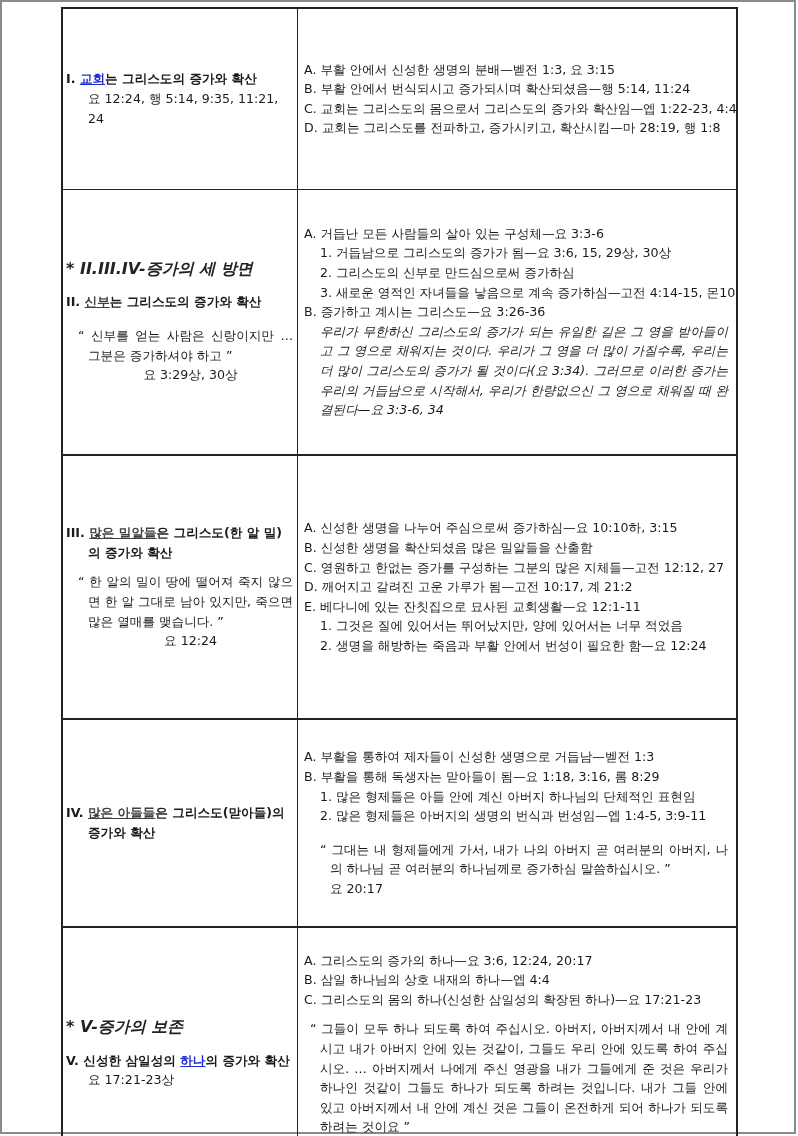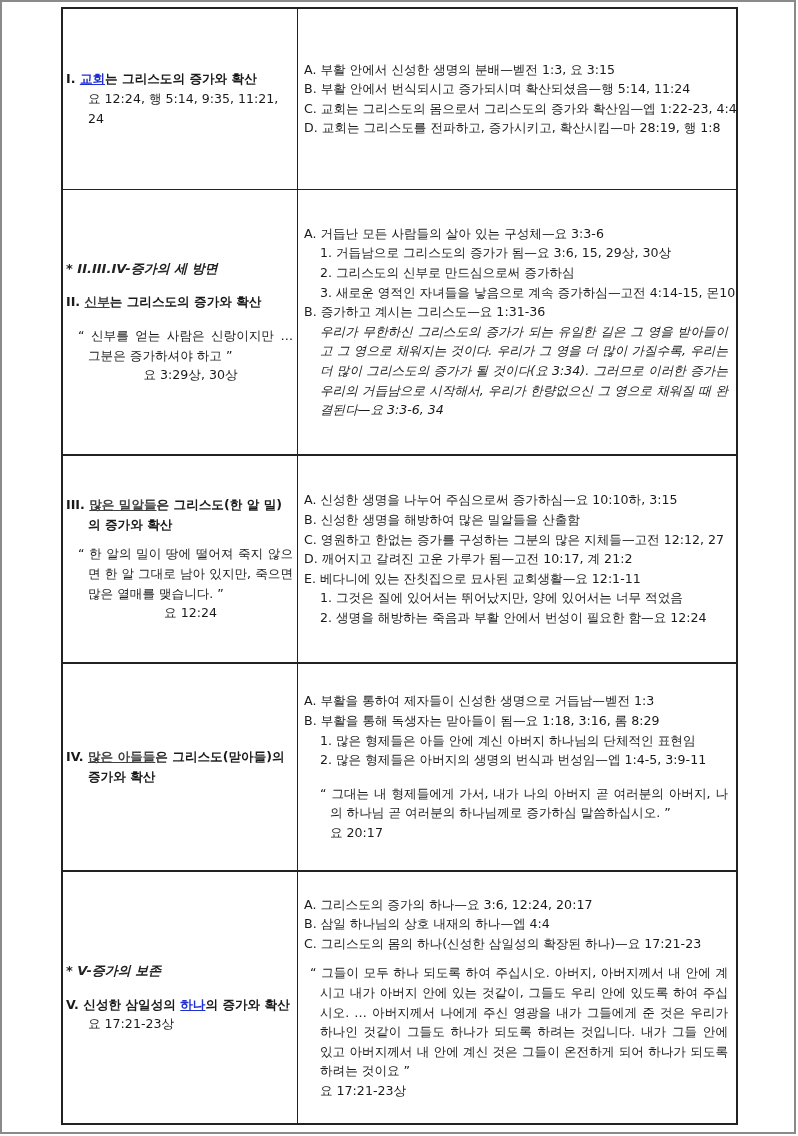--- a/index.html
+++ b/index.html
@@ -30,21 +30,21 @@
     padding: 0;
   }
   td.left { width: 227px; padding-left: 3px !important; padding-right: 4px !important; }
   td.right { padding-left: 6px !important; padding-right: 8px !important; }
   tr.bottom-thick td { border-bottom: 2px solid #222; }
   .title { font-weight: bold; }
   .num { font-weight: bold; }
   .ref { padding-left: 22px; }
   .blue { color: #1f2fd0; text-decoration: underline; }
   .green { color: #404040; text-decoration: underline; }
-  .note { font-style: italic; font-weight: bold; color: #222; font-size: 13px; }
+  .note { font-style: italic; font-weight: bold; color: #222; font-size: 16px; }
   .quote { padding-left: 22px; text-indent: -10px; text-align: justify; }
   .quote-ref { padding-left: 22px; text-align: center; }
   .item { white-space: nowrap; }
   .sub { padding-left: 16px; white-space: nowrap; }
   .para { padding-left: 16px; text-align: justify; font-style: italic; }
   .r-quote { padding-left: 16px; text-indent: -10px; text-align: justify; }
   .r-quote-ref { padding-left: 16px; }
   .gap { height: 14px; }
   .gap-s { height: 10px; }
 </style>
@@ -82,38 +82,38 @@
       </div>
       <div class="gap"></div>
       <div class="quote">“ 신부를 얻는 사람은 신랑이지만 … 그분은 증가하셔야 하고 ”</div>
       <div class="quote-ref">요 3:29상, 30상</div>
     </td>
     <td class="right">
       <div class="item">A. 거듭난 모든 사람들의 살아 있는 구성체—요 3:3-6</div>
       <div class="sub">1. 거듭남으로 그리스도의 증가가 됨—요 3:6, 15, 29상, 30상</div>
       <div class="sub">2. 그리스도의 신부로 만드심으로써 증가하심</div>
       <div class="sub">3. 새로운 영적인 자녀들을 낳음으로 계속 증가하심—고전 4:14-15, 몬10</div>
-      <div class="item">B. 증가하고 계시는 그리스도—요 1:31-36</div>
+      <div class="item">B. 증가하고 계시는 그리스도—요 3:26-36</div>
       <div class="para">우리가 무한하신 그리스도의 증가가 되는 유일한 길은 그 영을 받아들이고 그 영으로 채워지는 것이다. 우리가 그 영을 더 많이 가질수록, 우리는 더 많이 그리스도의 증가가 될 것이다(요 3:34). 그러므로 이러한 증가는 우리의 거듭남으로 시작해서, 우리가 한량없으신 그 영으로 채워질 때 완결된다—요 3:3-6, 34</div>
     </td>
   </tr>
 
-  <tr class="bottom-thick" style="height:208px;">
+  <tr class="bottom-thick" style="height:264px;">
     <td class="left">
       <div class="title" style="padding-left:22px; text-indent:-22px;">
         <span class="num">III.</span>
         <span class="green">많은 밀알들</span><span>은 그리스도(한 알 밀)의 증가와 확산</span>
       </div>
       <div class="gap-s"></div>
       <div class="quote">“ 한 알의 밀이 땅에 떨어져 죽지 않으면 한 알 그대로 남아 있지만, 죽으면 많은 열매를 맺습니다. ”</div>
       <div class="quote-ref">요 12:24</div>
     </td>
     <td class="right">
       <div class="item">A. 신성한 생명을 나누어 주심으로써 증가하심—요 10:10하, 3:15</div>
-      <div class="item">B. 신성한 생명을 해방하여 많은 밀알들을 산출함</div>
+      <div class="item">B. 신성한 생명을 확산되셨음 많은 밀알들을 산출함</div>
       <div class="item">C. 영원하고 한없는 증가를 구성하는 그분의 많은 지체들—고전 12:12, 27</div>
       <div class="item">D. 깨어지고 갈려진 고운 가루가 됨—고전 10:17, 계 21:2</div>
       <div class="item">E. 베다니에 있는 잔칫집으로 묘사된 교회생활—요 12:1-11</div>
       <div class="sub">1. 그것은 질에 있어서는 뛰어났지만, 양에 있어서는 너무 적었음</div>
       <div class="sub">2. 생명을 해방하는 죽음과 부활 안에서 번성이 필요한 함—요 12:24</div>
     </td>
   </tr>
 
   <tr class="bottom-thick" style="height:208px;">
     <td class="left">

